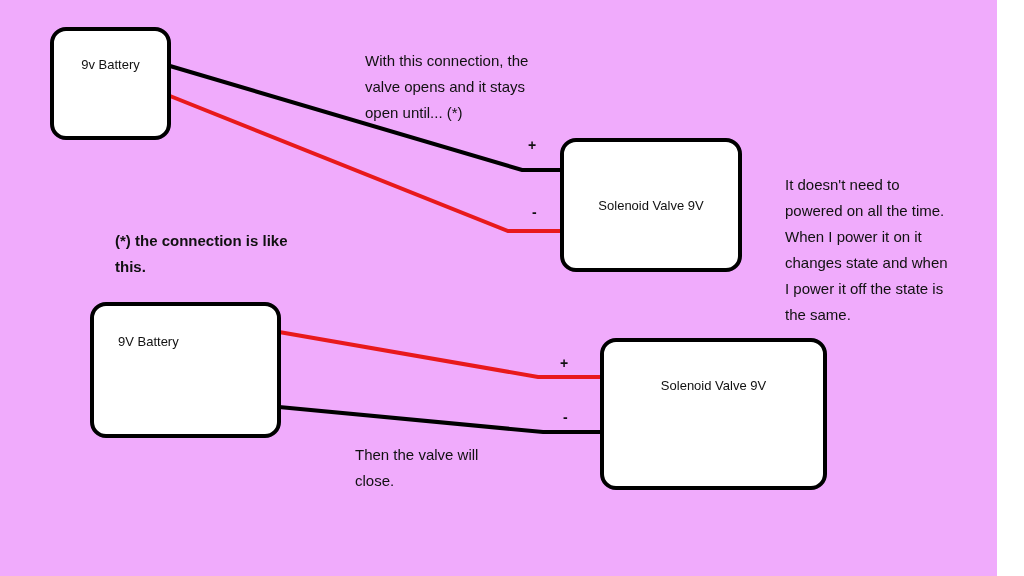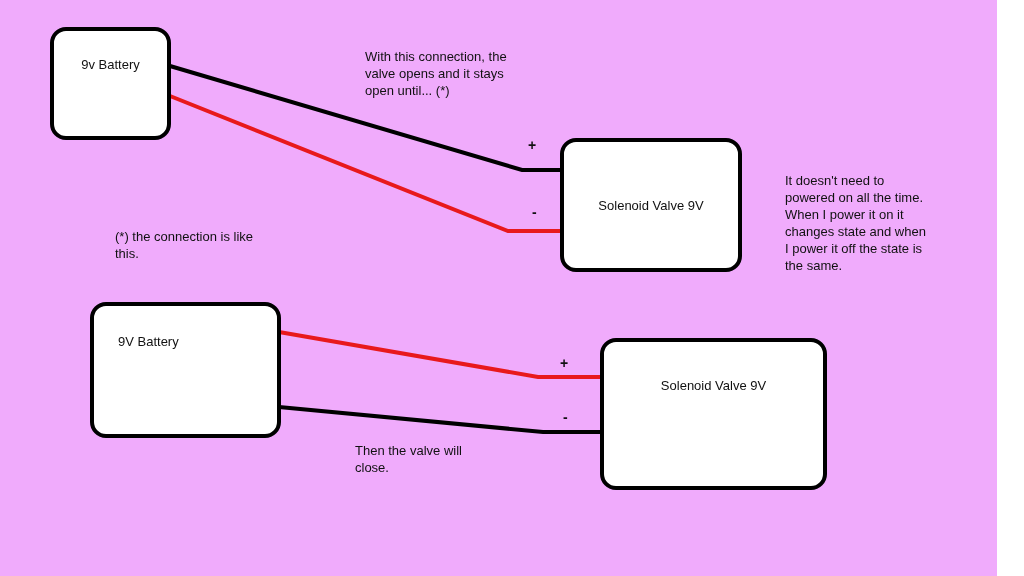--- a/index.html
+++ b/index.html
@@ -32,27 +32,27 @@
   .box-battery-top .label { text-align: center; margin-top: 26px; }
   .box-valve-top { left: 560px; top: 138px; width: 182px; height: 134px;
     display: flex; align-items: center; justify-content: center; }
   .box-battery-bottom { left: 90px; top: 302px; width: 191px; height: 136px; }
   .box-battery-bottom .label { margin: 28px 0 0 24px; }
   .box-valve-bottom { left: 600px; top: 338px; width: 227px; height: 152px; }
   .box-valve-bottom .label { text-align: center; margin-top: 36px; }
   .note {
     position: absolute;
     color: #111;
-    font-size: 13px;
-    line-height: 17px;
+    font-size: 15px;
+    line-height: 26px;
     white-space: pre-line;
   }
   .note-top-annotation { left: 365px; top: 48px; }
   .note-right { left: 785px; top: 172px; }
-  .note-connection { left: 115px; top: 228px; }
+  .note-connection { left: 115px; top: 228px; font-weight: bold; }
   .note-sorry { left: 363px; top: 278px; }
   .note-close { left: 355px; top: 442px; }
   .terminal {
     position: absolute;
     color: #111;
     font-size: 14px;
     font-weight: bold;
     line-height: 14px;
   }
   .t-plus-top { left: 528px; top: 138px; }

